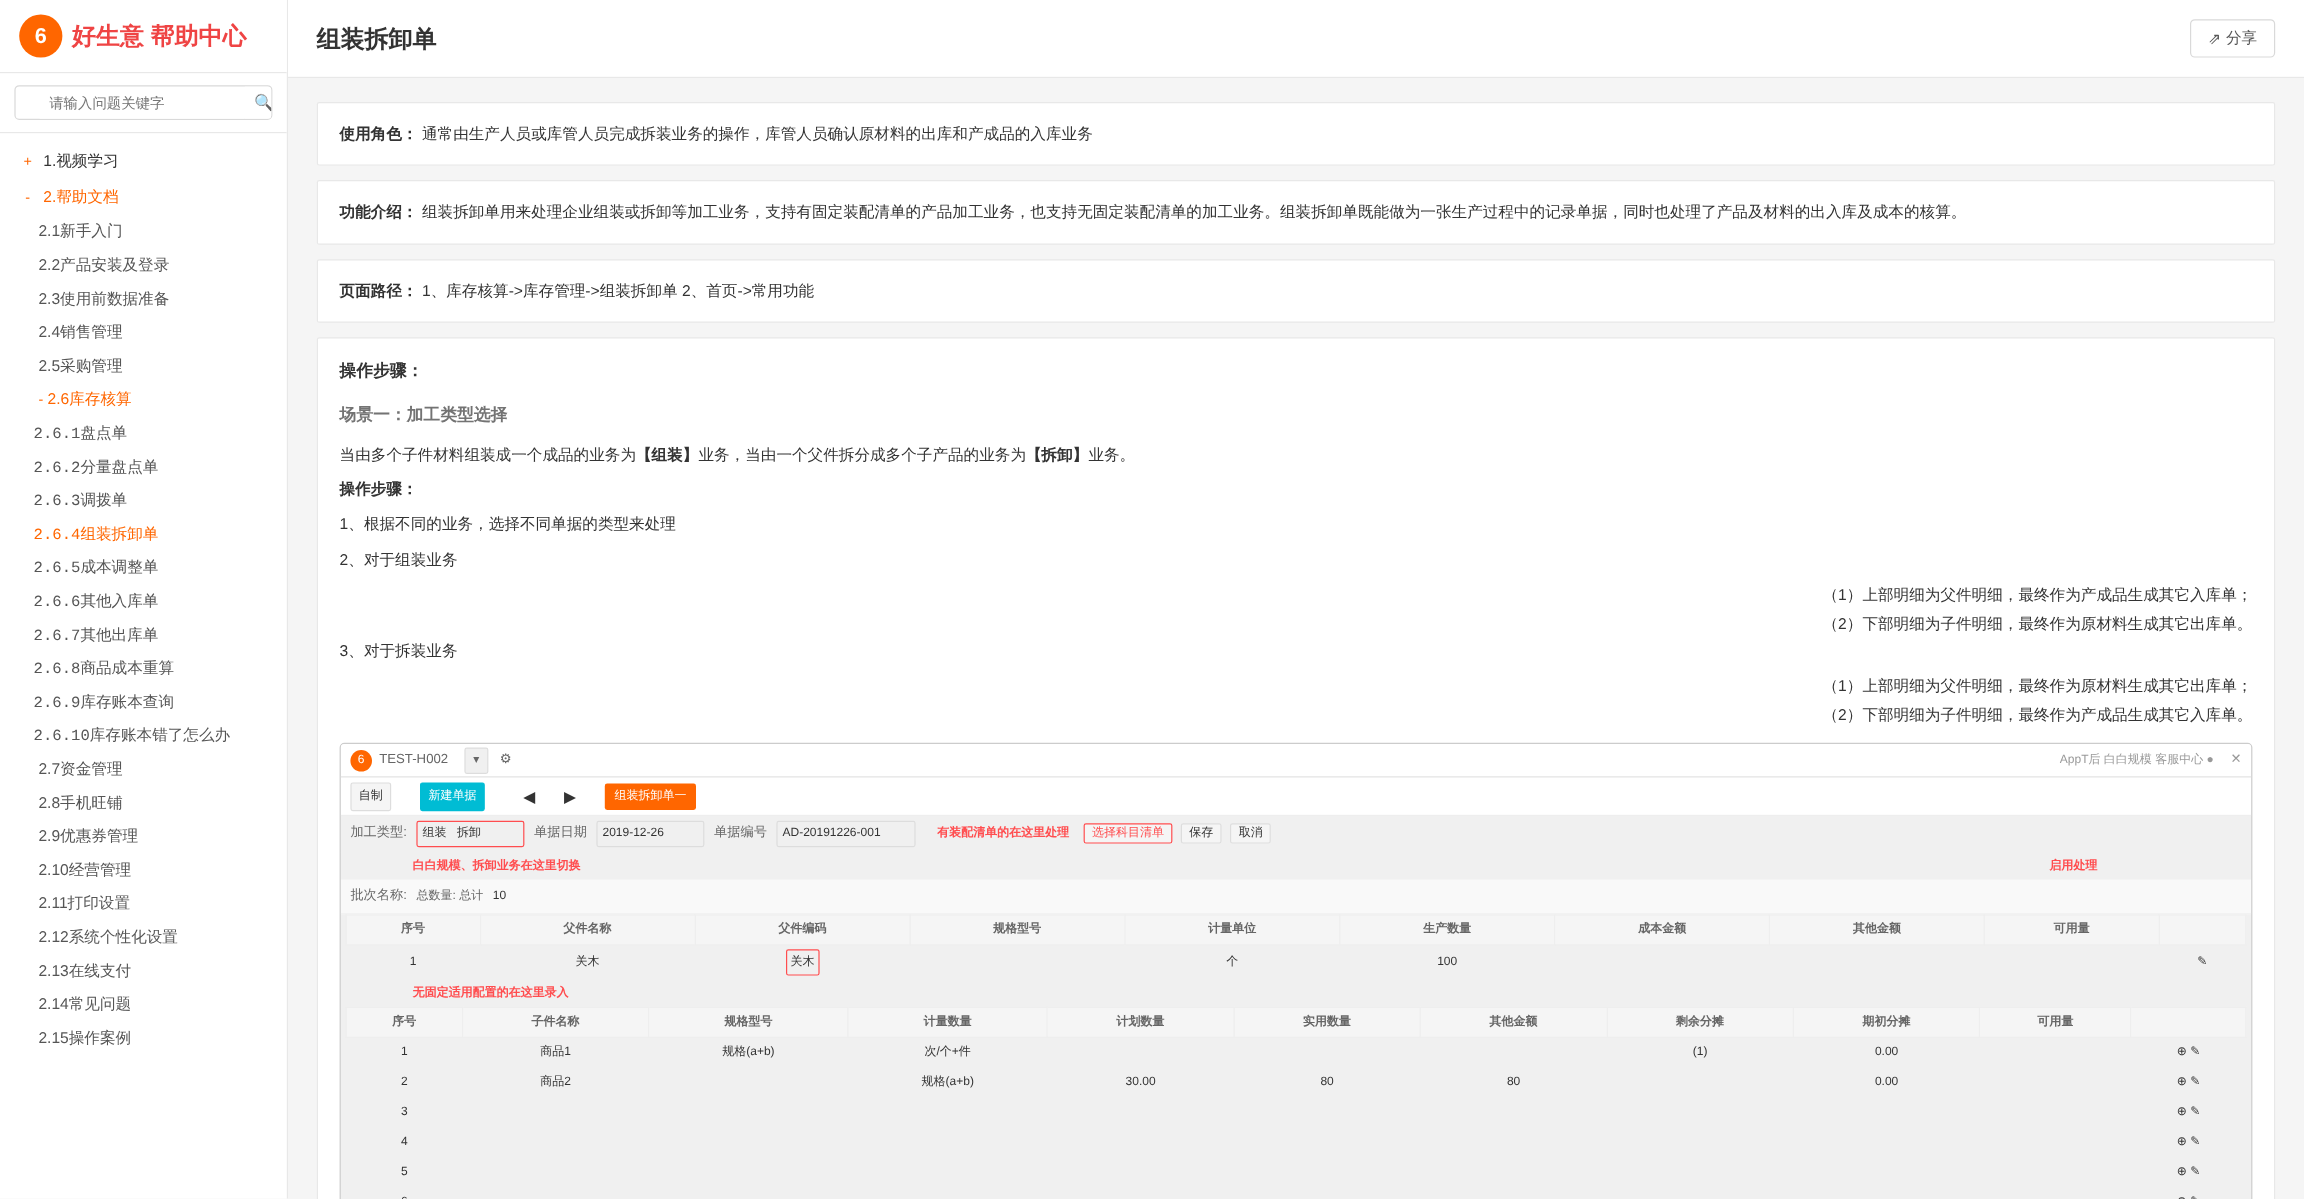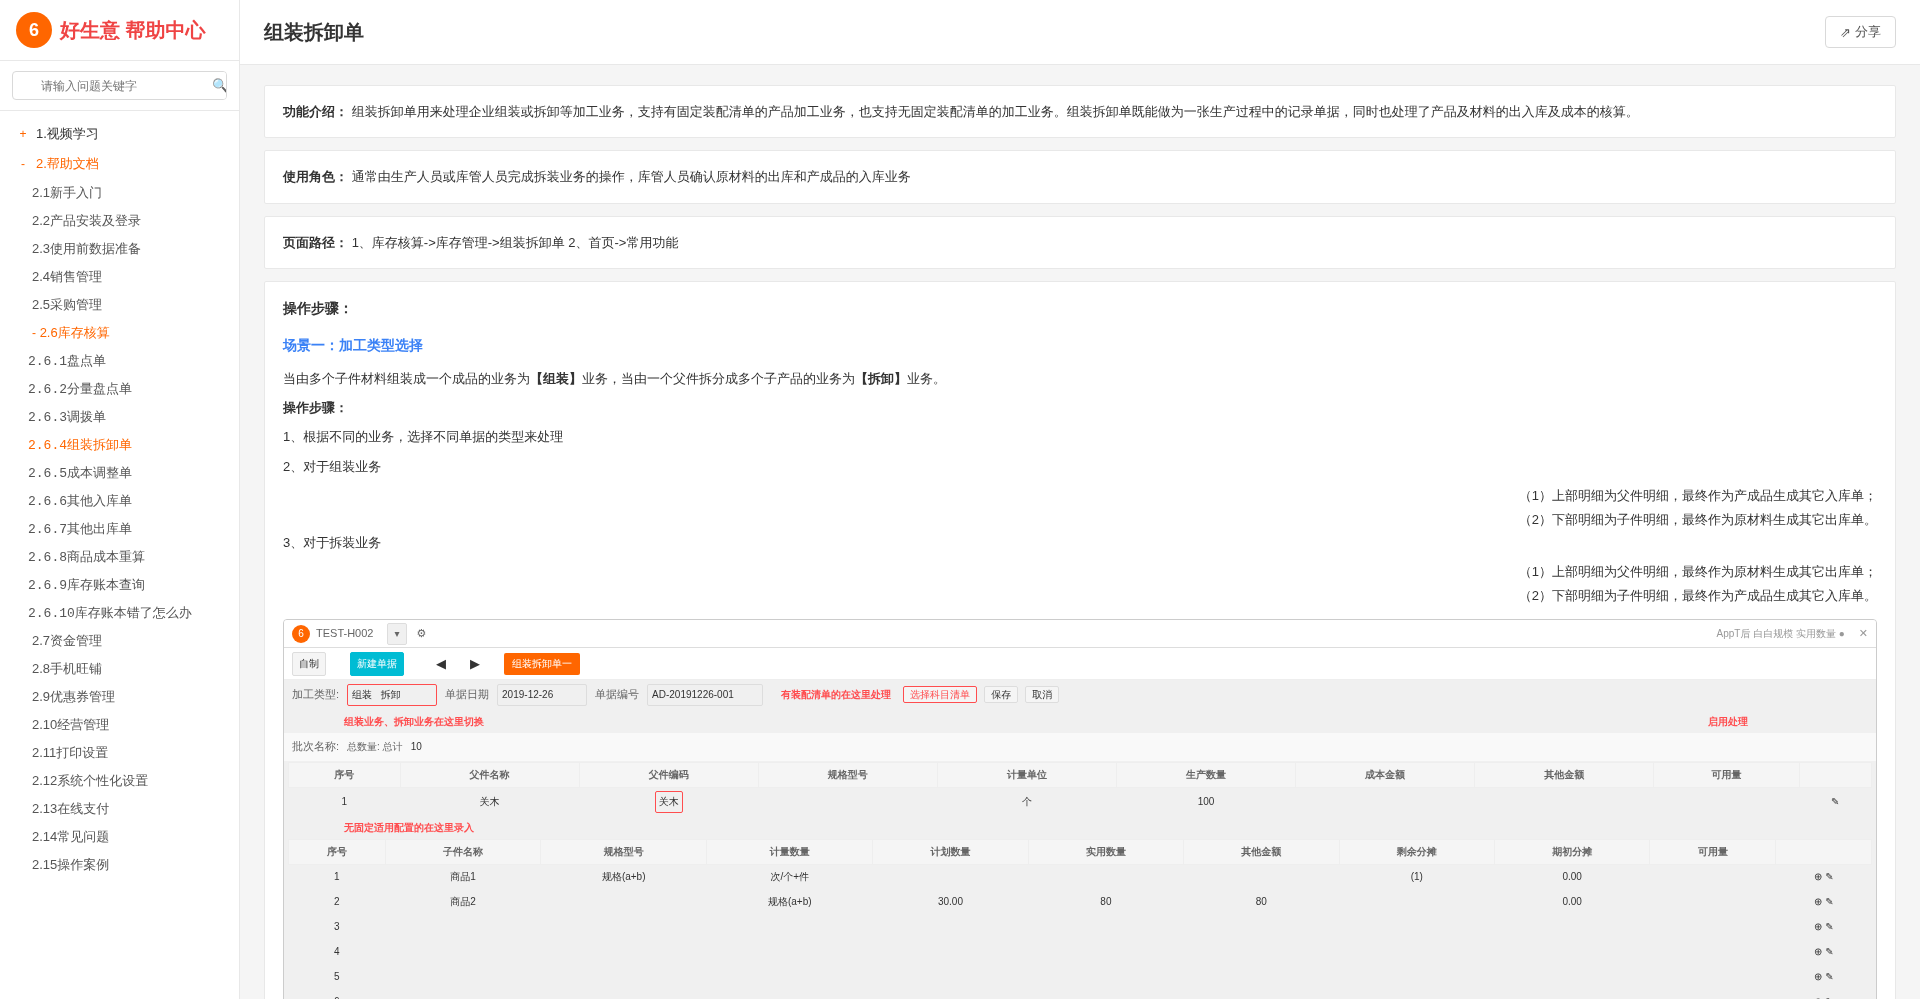--- a/index.html
+++ b/index.html
@@ -164,21 +164,21 @@
       font-weight: bold;
       color: #333;
       margin-bottom: 10px;
     }
     .steps-area {
       margin-bottom: 12px;
     }
     .step-scenario {
       font-size: 14px;
       font-weight: bold;
-      color: #3b82f6;
+      color: #737373;
       margin: 12px 0 8px;
     }
     .step-desc {
       font-size: 13px;
       color: #333;
       line-height: 1.8;
       margin-bottom: 6px;
     }
     .step-sub-list {
       padding-left: 24px;
@@ -324,27 +324,27 @@
     <h1 id="page-title">组装拆卸单</h1>
     <button id="share-btn">
       <span style="font-size:13px;">⇗</span>
       <span>分享</span>
     </button>
   </div>
 
   <div id="content-area">
 
     <div class="info-block">
+      <span class="bold">使用角色：</span>
+      <span>通常由生产人员或库管人员完成拆装业务的操作，库管人员确认原材料的出库和产成品的入库业务</span>
+    </div>
+
+    <div class="info-block">
       <span class="bold">功能介绍：</span>
       <span>组装拆卸单用来处理企业组装或拆卸等加工业务，支持有固定装配清单的产品加工业务，也支持无固定装配清单的加工业务。组装拆卸单既能做为一张生产过程中的记录单据，同时也处理了产品及材料的出入库及成本的核算。</span>
-    </div>
-
-    <div class="info-block">
-      <span class="bold">使用角色：</span>
-      <span>通常由生产人员或库管人员完成拆装业务的操作，库管人员确认原材料的出库和产成品的入库业务</span>
     </div>
 
     <div class="info-block">
       <span class="bold">页面路径：</span>
       <span>1、库存核算-&gt;库存管理-&gt;组装拆卸单 2、首页-&gt;常用功能</span>
     </div>
 
     <div class="info-block steps-area">
       <div class="section-title">操作步骤：</div>
       <div class="step-scenario">场景一：加工类型选择</div>
@@ -364,21 +364,21 @@
         <li>（2）下部明细为子件明细，最终作为产成品生成其它入库单。</li>
       </ul>
 
       <div class="screenshot-mockup" style="position:relative;">
 
         <div class="mock-titlebar">
           <span style="background:#ff6600;color:#fff;border-radius:50%;width:18px;height:18px;display:inline-flex;align-items:center;justify-content:center;font-size:10px;">6</span>
           <span>TEST-H002</span>
           <span style="margin-left:8px;padding:1px 6px;background:#f0f0f0;border:1px solid #ddd;border-radius:2px;font-size:10px;">▾</span>
           <span style="margin-left:4px;">⚙</span>
-          <span style="margin-left:auto;font-size:10px;color:#999;">AppT后 白白规模 实用数量 ●</span>
+          <span style="margin-left:auto;font-size:10px;color:#999;">AppT后 白白规模 客服中心 ●</span>
           <span style="margin-left:8px;color:#999;">✕</span>
         </div>
 
         <div class="mock-toolbar">
           <span style="padding:2px 6px;background:#f5f5f5;border:1px solid #ddd;font-size:10px;border-radius:2px;">自制</span>
           <span style="padding:2px 6px;background:#00bcd4;color:#fff;border:1px solid #00bcd4;font-size:10px;border-radius:2px;">新建单据</span>
           <span style="margin-left:8px;">◀</span>
           <span>▶</span>
           <span style="padding:2px 8px;background:#ff6600;color:#fff;font-size:10px;border-radius:2px;">组装拆卸单一</span>
         </div>
@@ -396,21 +396,21 @@
 
           <span style="color:#ff4d4f;font-size:10px;font-weight:bold;margin-left:10px;">有装配清单的在这里处理</span>
           <span style="margin-left:4px;">
             <span style="padding:2px 6px;background:#f5f5f5;border:1px solid #ff4d4f;border-radius:2px;font-size:10px;color:#ff4d4f;">选择科目清单</span>
             <span style="margin-left:4px;padding:2px 6px;background:#f5f5f5;border:1px solid #ddd;border-radius:2px;font-size:10px;">保存</span>
             <span style="margin-left:4px;padding:2px 6px;background:#f5f5f5;border:1px solid #ddd;border-radius:2px;font-size:10px;">取消</span>
           </span>
         </div>
 
         <div style="display:flex;align-items:center;padding:2px 8px 2px 60px;gap:20px;font-size:10px;">
-          <span style="color:#ff4d4f;font-weight:bold;">组装业务、拆卸业务在这里切换</span>
+          <span style="color:#ff4d4f;font-weight:bold;">白白规模、拆卸业务在这里切换</span>
           <span style="margin-left:auto;color:#ff4d4f;font-weight:bold;margin-right:120px;text-align:right;">启用处理</span>
         </div>
 
         <div class="mock-form-row" style="background:#f9f9f9;">
           <span class="mock-label">批次名称:</span>
           <span style="font-size:10px;color:#666;">总数量: 总计</span>
           <span style="font-size:10px;">10</span>
         </div>
 
         <div style="padding:0 4px;">

